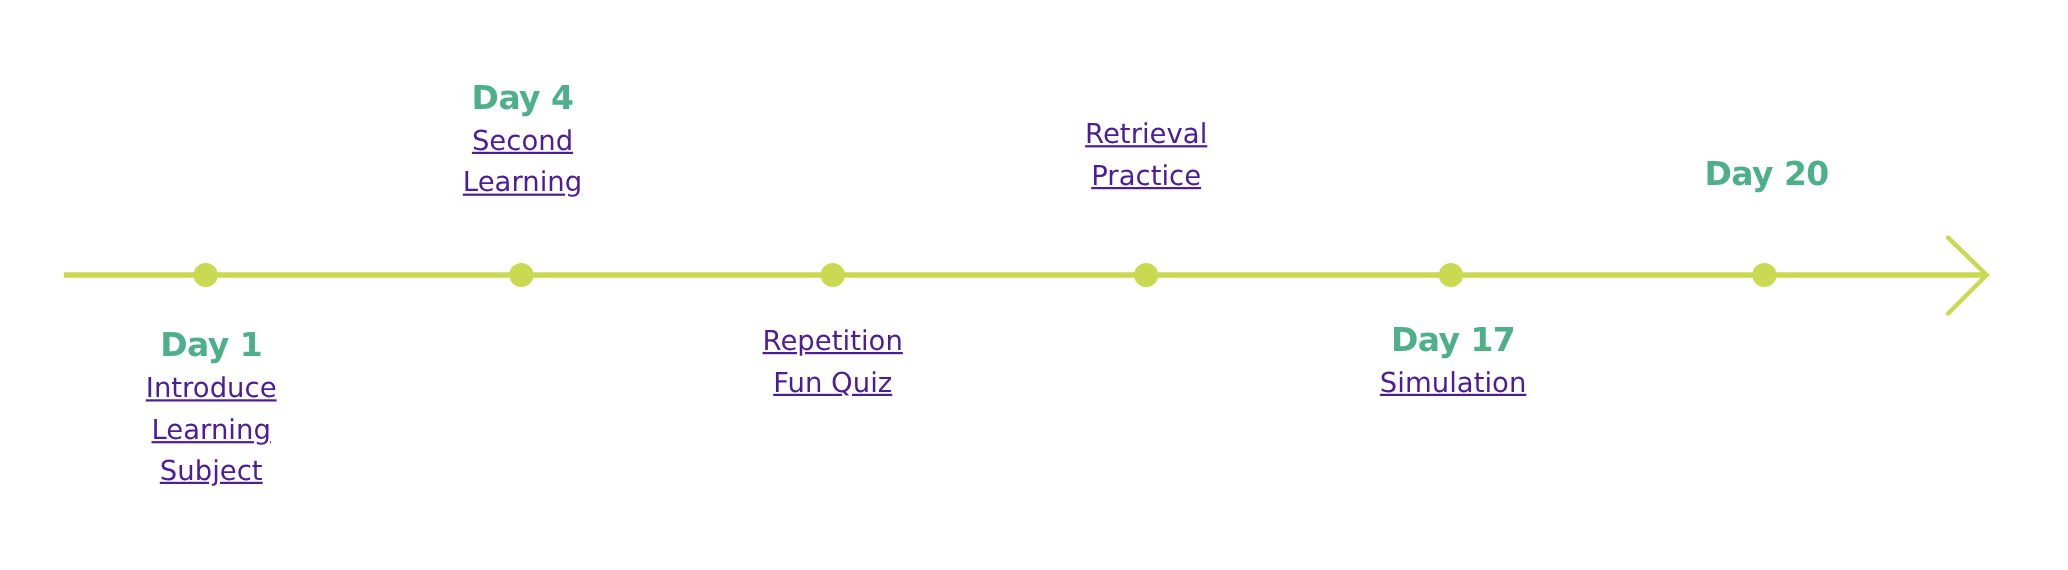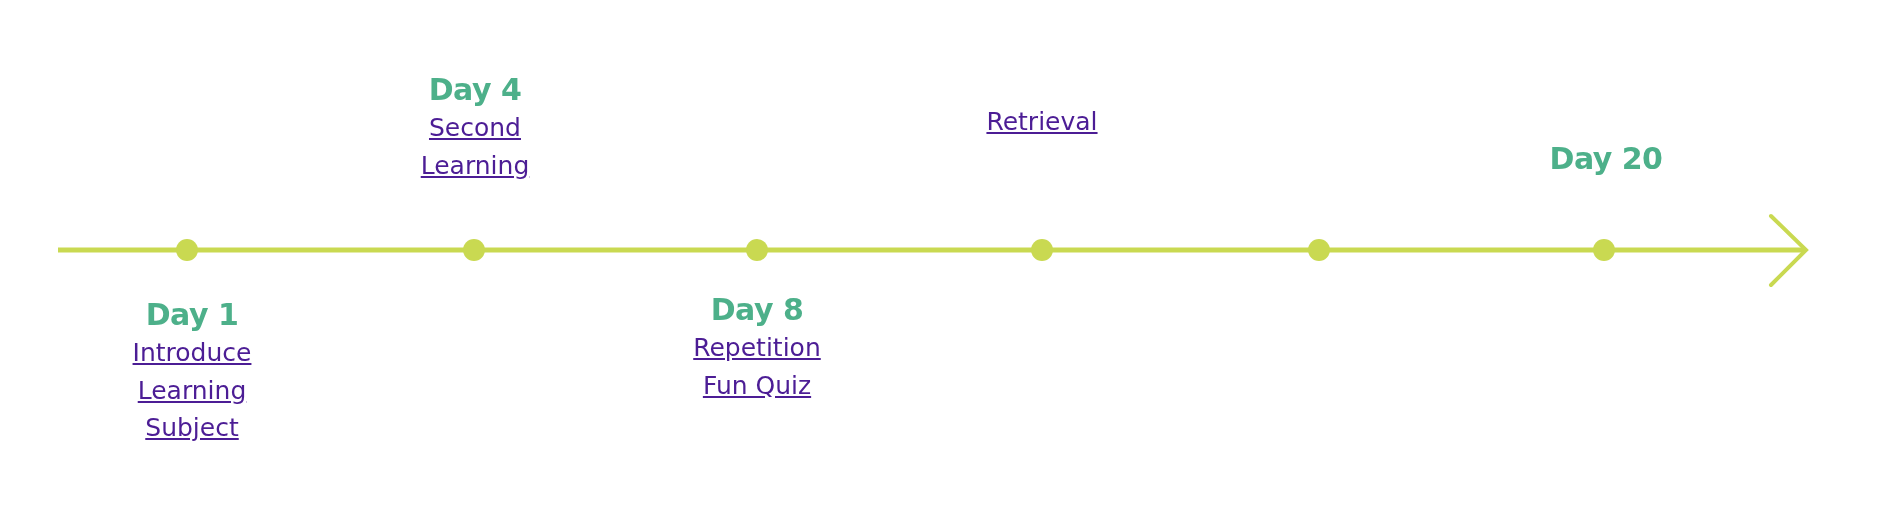--- a/index.html
+++ b/index.html
@@ -37,30 +37,36 @@
 
   <div class="milestone" style="left:475px; top:71px;">
     <div class="day">Day 4</div>
     <div class="desc">
       <span>Second</span>
       <span>Learning</span>
     </div>
   </div>
 
   <div class="milestone" style="left:757px; top:291px;">
-    <div class="day">Day 8</div>
     <div class="desc">
       <span>Repetition</span>
       <span>Fun Quiz</span>
     </div>
   </div>
 
   <div class="milestone" style="left:1042px; top:103px;">
     <div class="desc">
       <span>Retrieval</span>
+      <span>Practice</span>
     </div>
   </div>
 
+  <div class="milestone" style="left:1321px; top:291px;">
+    <div class="day">Day 17</div>
+    <div class="desc">
+      <span>Simulation</span>
+    </div>
+  </div>
 
   <div class="milestone" style="left:1606px; top:140px;">
     <div class="day">Day 20</div>
   </div>
 </div>
 
 </body></html>

